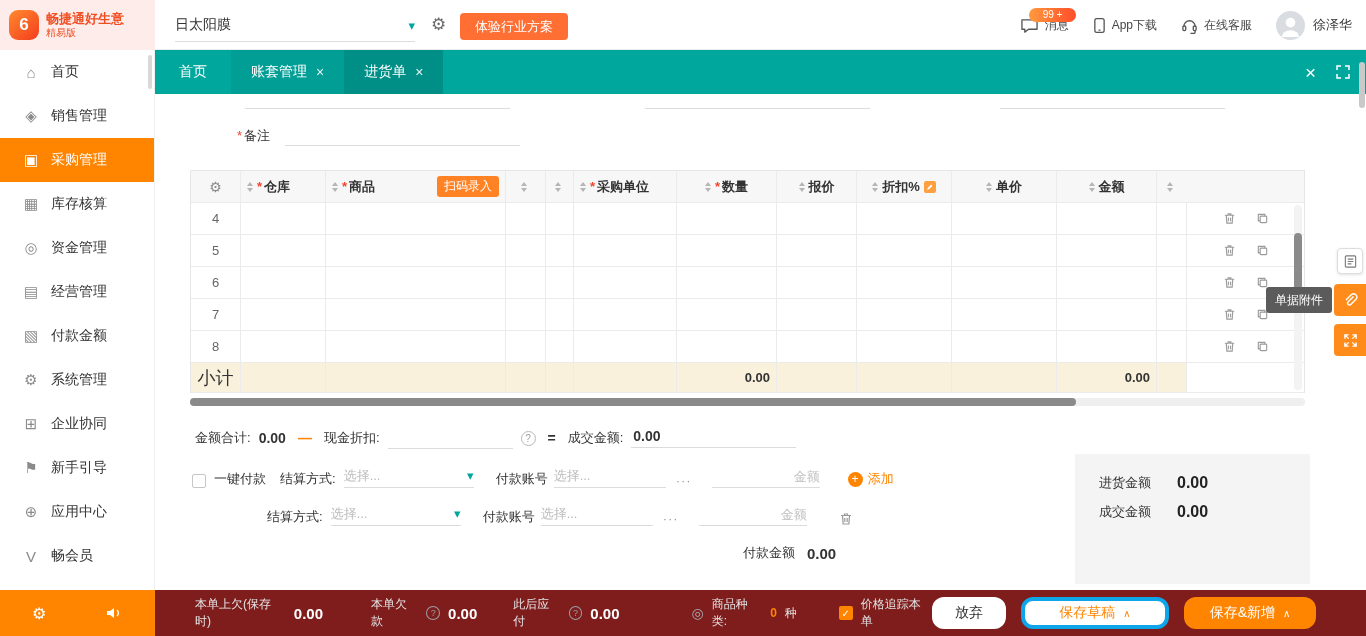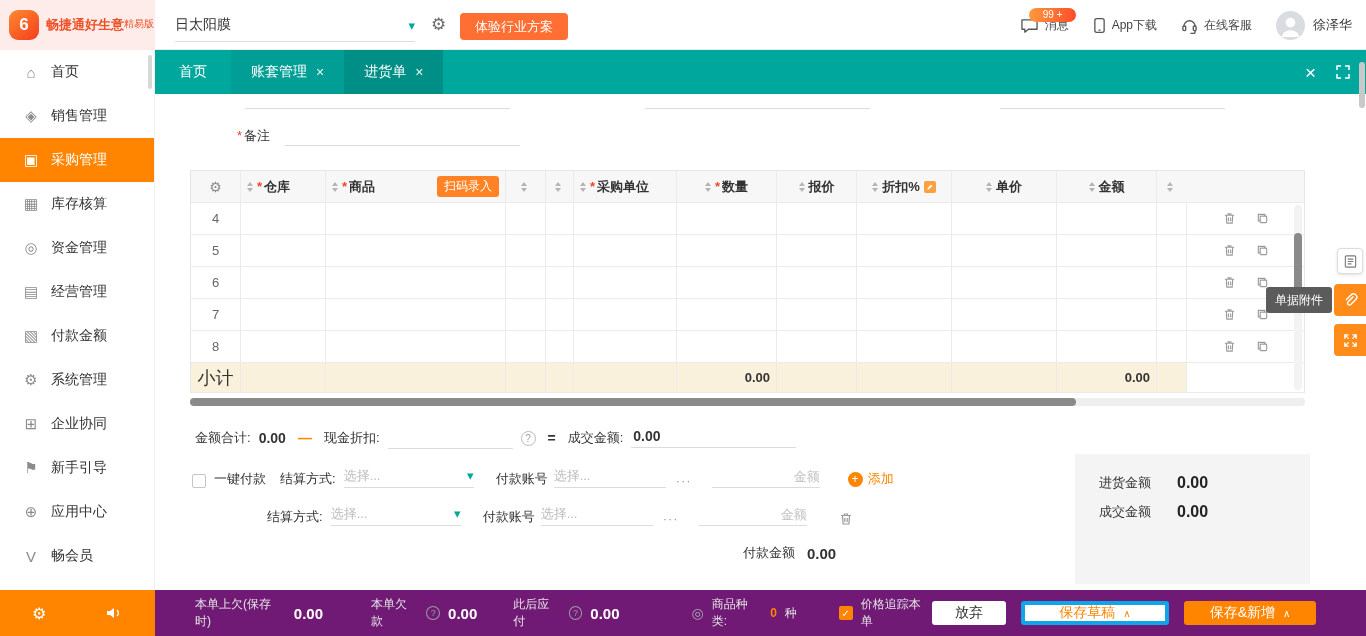--- a/index.html
+++ b/index.html
@@ -3,21 +3,21 @@
 <meta charset="utf-8">
 <style>
   *{margin:0;padding:0;box-sizing:border-box}
   body{font-family:"Liberation Sans","DejaVu Sans",sans-serif;background:#e9e9e9}
   .app{position:relative;width:1366px;height:636px;background:#fff;overflow:hidden;font-size:13px;color:#333}
 
   
   .topbar{position:absolute;left:0;top:0;width:1366px;height:50px;background:#fff;border-bottom:1px solid #ececec;z-index:6}
   .logo-area{position:absolute;left:0;top:0;width:155px;height:50px;background:#fdecea;display:flex;align-items:center;gap:7px;padding-left:9px}
   .logo-mark{width:30px;height:30px;border-radius:9px;background:linear-gradient(140deg,#ff8a2e,#f43d1e);color:#fff;font-weight:bold;font-size:17px;display:flex;align-items:center;justify-content:center}
-  .logo-col{display:flex;flex-direction:row;line-height:1.15}
+  .logo-col{display:flex;flex-direction:column;line-height:1.15}
   .logo-title{color:#ef4f23;font-weight:bold;font-size:13px;white-space:nowrap}
   .logo-badge{color:#ef4f23;font-size:10px}
   .account{position:absolute;left:175px;top:9px;width:240px;height:33px;border-bottom:1px solid #ddd;display:flex;align-items:center;justify-content:space-between;cursor:pointer}
   .account-name{font-size:14px;color:#333}
   .chev{color:#00a79d;font-size:13px}
   .header-gear{position:absolute;left:431px;top:14px;font-size:17px;color:#6b6b6b;cursor:pointer}
   .exp-btn{position:absolute;left:460px;top:13px;height:27px;padding:0 15px;background:#ff6e33;color:#fff;border:none;border-radius:4px;font-size:13px;cursor:pointer}
   .topbar-right{position:absolute;right:14px;top:0;height:50px;display:flex;align-items:center;gap:24px}
   .tb-item{display:flex;align-items:center;gap:6px;cursor:pointer;position:relative;font-size:12px;color:#444}
   .badge{position:absolute;top:-9px;left:9px;background:linear-gradient(90deg,#ff9a3d,#ff4c2a);color:#fff;font-size:10px;line-height:14px;padding:0 14px;border-radius:8px;white-space:nowrap}
@@ -109,30 +109,30 @@
   .tooltip{position:absolute;left:1266px;top:287px;height:26px;line-height:26px;padding:0 9px;background:#5b5b5b;color:#fff;font-size:12px;border-radius:3px;z-index:8;white-space:nowrap}
   .float-tile{position:absolute;left:1334px;width:32px;height:32px;background:#ff8c1a;display:flex;align-items:center;justify-content:center;border-radius:4px 0 0 4px;cursor:pointer;z-index:8}
   .float-clip{top:284px}
   .float-expand{top:324px}
   .page-scroll{position:absolute;left:1359px;top:62px;width:6px;height:46px;background:#c9c9c9;border-radius:3px;z-index:9;cursor:grab}
 
   
   .bottombar{position:absolute;left:0;top:590px;width:1366px;height:46px;display:flex;z-index:6}
   .bb-left{width:155px;background:#ff8400;display:flex;align-items:center;justify-content:space-between;padding:0 32px;color:#fff}
   .bb-left .gear{font-size:16px;cursor:pointer}
-  .bb-main{flex:1;background:#701a75;display:flex;align-items:center;color:#fff;padding-left:40px;font-size:12px}
+  .bb-main{flex:1;background:#7f1d1d;display:flex;align-items:center;color:#fff;padding-left:40px;font-size:12px}
   .bb-group{display:flex;align-items:center;gap:8px}
   .bb-label{color:#e3e3e3}
   .bb-val{font-weight:bold;font-size:15px;color:#fff}
   .bb-help{width:14px;height:14px;border:1px solid #9a9da3;border-radius:50%;color:#9a9da3;font-size:9px;display:inline-flex;align-items:center;justify-content:center;cursor:pointer}
   .bb-circle{color:#a7aab0;font-size:14px}
   .bb-count{color:#ff8400;font-weight:bold}
   .cb-checked{width:14px;height:14px;background:#ff8400;border-radius:2px;color:#fff;font-size:10px;display:inline-flex;align-items:center;justify-content:center;cursor:pointer}
   .bb-buttons{margin-left:auto;display:flex;align-items:center;gap:15px;padding-right:50px}
-  .btn{height:24px;border-radius:3px;display:flex;align-items:center;justify-content:center;gap:8px;font-size:14px;cursor:pointer;border:none}
+  .btn{height:32px;border-radius:12px;display:flex;align-items:center;justify-content:center;gap:8px;font-size:14px;cursor:pointer;border:none}
   .btn-abandon{width:74px;background:#fff;color:#333}
   .btn-draft{width:148px;background:#fff;color:#ff8400;border:4px solid #0ea5e9}
   .btn-save{width:132px;background:#ff8400;color:#fff}
   .caret{font-size:10px}
   .m48{margin-right:48px}.m36{margin-right:36px}.m72{margin-right:72px}.m42{margin-right:42px}
 </style>
 </head>
 <body>
 
 <div class="app">

